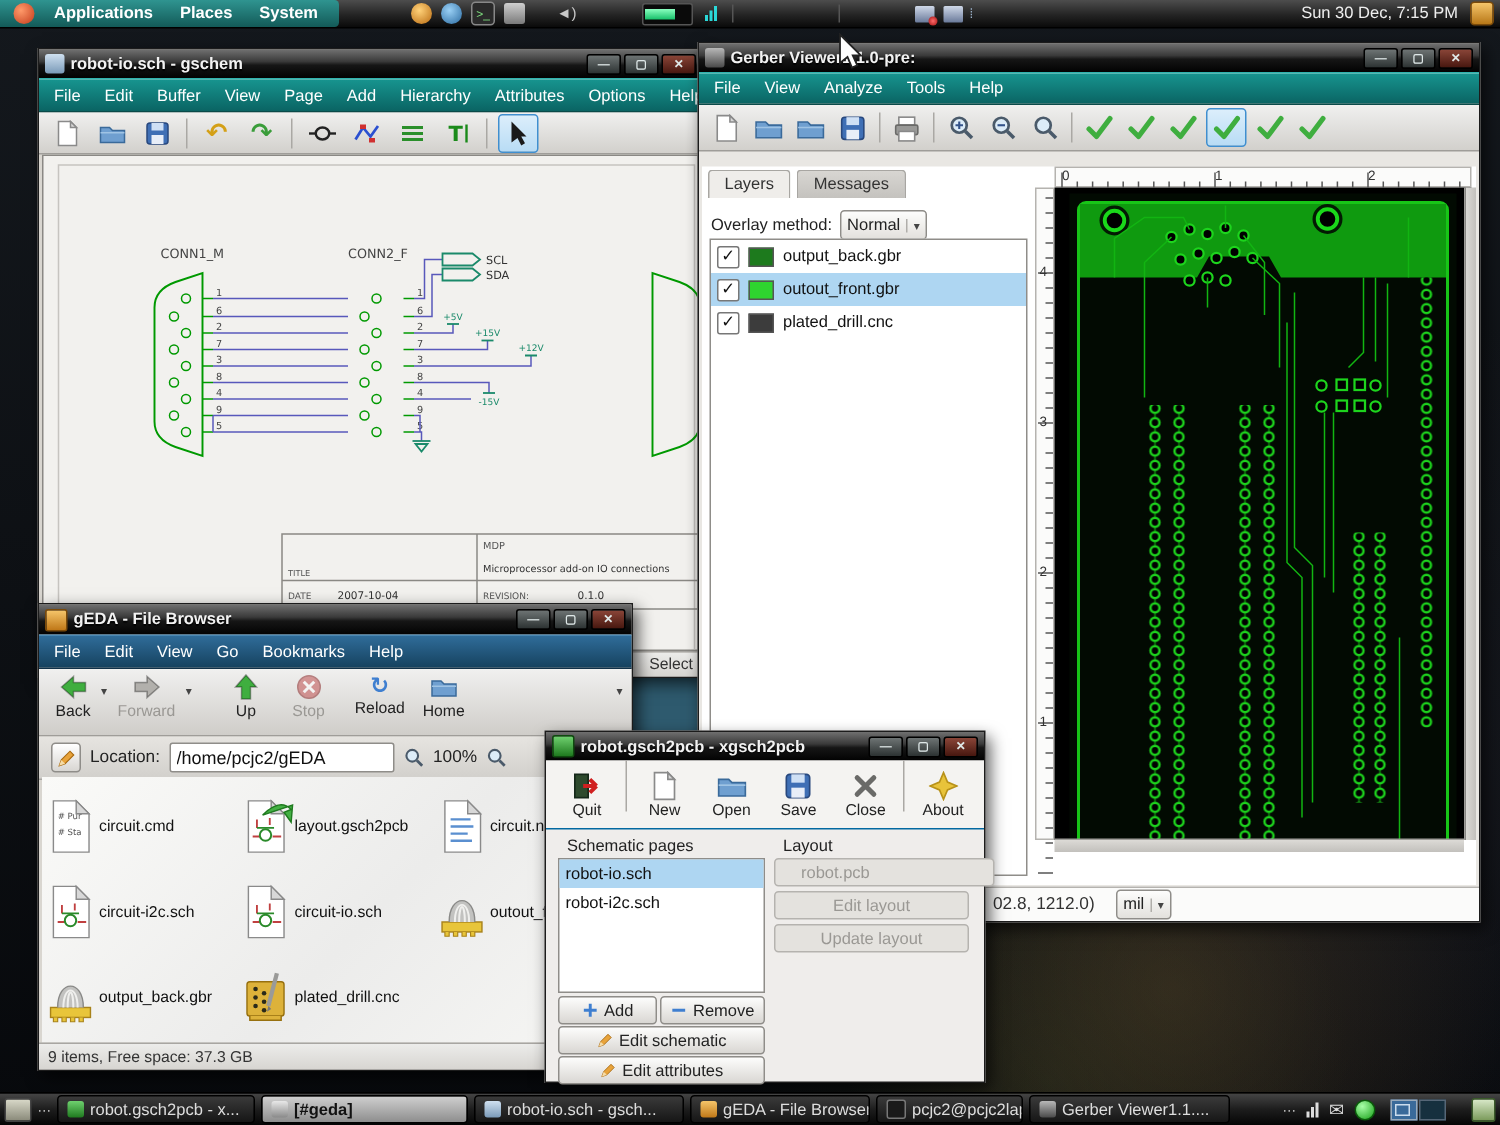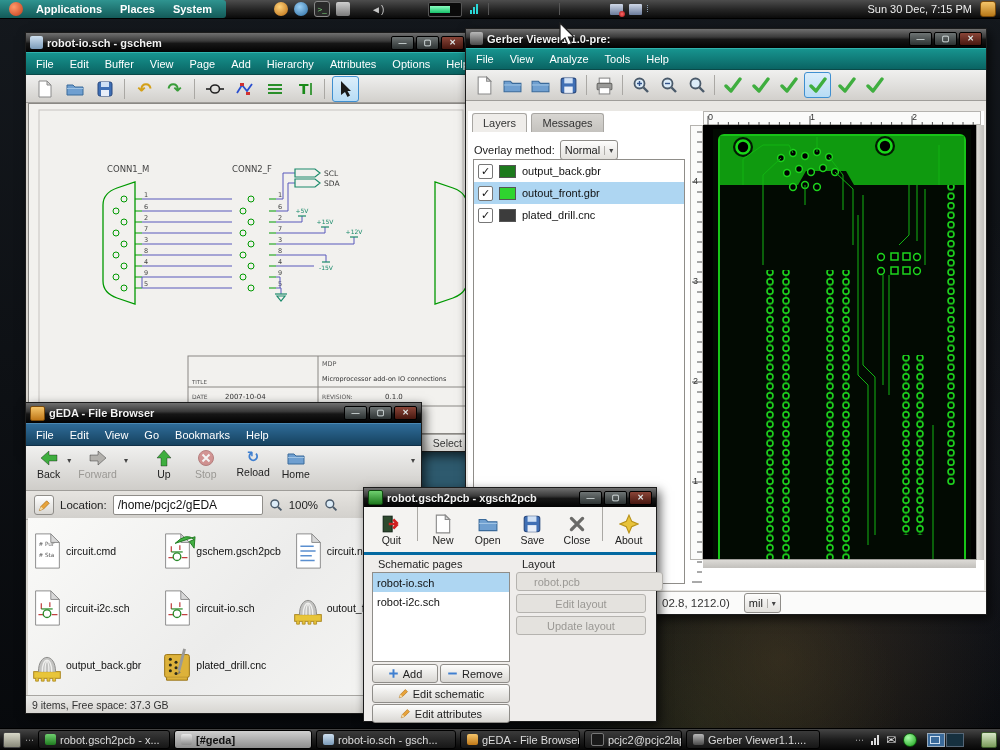--- a/index.html
+++ b/index.html
@@ -95,21 +95,21 @@
   #fb-loc{height:28px;display:flex;align-items:center;gap:6px;padding:0 8px;
     background:linear-gradient(#e6e4e0,#d2d0cc);border-bottom:1px solid #a8a6a2;font-size:11.5px;color:#222;}
   #fb-loc input{width:140px;height:18px;border:1px solid #8f8d89;border-radius:2px;font:12px "Liberation Sans",sans-serif;padding:0 4px;background:#fff;color:#111;}
   #fb-view{position:absolute;left:2px;top:115px;right:2px;bottom:18px;background:linear-gradient(135deg,#fafaf8 0%,#ececeb 55%,#f6f6f4 100%);
     display:grid;grid-template-columns:1fr 1fr 1fr;grid-auto-rows:57px;padding-top:4px;overflow:hidden;}
   .fcell{display:flex;flex-direction:row;align-items:center;justify-content:flex-start;}
   .fcell .fname{font-size:10.5px;color:#111;margin-top:1px;white-space:nowrap;}
   #w-fb .statusbar{height:17px;font-size:10.5px;}
   
   #w-xg{left:363px;top:487px;width:292px;height:233px;z-index:40;background:#efedeb;}
-  #xg-toolbar{height:45px;display:flex;gap:2px;padding:0 6px;background:#f4f3f1;border-bottom:3px solid #0369a1;}
+  #xg-toolbar{height:45px;display:flex;gap:2px;padding:0 6px;background:#f4f3f1;border-bottom:1px solid #0369a1;}
   .xgt{display:flex;flex-direction:column;align-items:center;justify-content:center;width:44px;}
   .xgt .lab{font-size:10.5px;color:#222;margin-top:0;}
   #xg-body{position:absolute;left:0;top:66px;right:0;bottom:2px;padding:2px 6px;box-sizing:border-box;}
   .frame-label{font-size:11px;color:#222;}
   #xg-list{position:absolute;left:8px;top:18px;width:136px;height:88px;background:#fff;border:1px solid #8f8d89;}
   .xrow{height:19px;display:flex;align-items:center;padding:0 4px;font-size:11px;color:#111;}
   .xrow.sel{background:#aed6f2;}
   .xbtn{height:17px;font-size:11px;}
   
   svg text{font-family:"DejaVu Sans",sans-serif;}
@@ -866,21 +866,21 @@
       <div class="fcell">
         <svg width="38" height="38">
             <use href="#fy-cmd"></use>
           </svg>
         <span class="fname">circuit.cmd</span>
       </div>
       <div class="fcell">
         <svg width="38" height="38">
             <use href="#fy-gsch2pcb"></use>
           </svg>
-        <span class="fname">gschem.gsch2pcb</span>
+        <span class="fname">layout.gsch2pcb</span>
       </div>
       <div class="fcell">
         <svg width="38" height="38">
             <use href="#fy-net"></use>
           </svg>
         <span class="fname">circuit.net</span>
       </div>
       <div class="fcell">
         <svg width="38" height="38">
             <use href="#fy-sch"></use>

